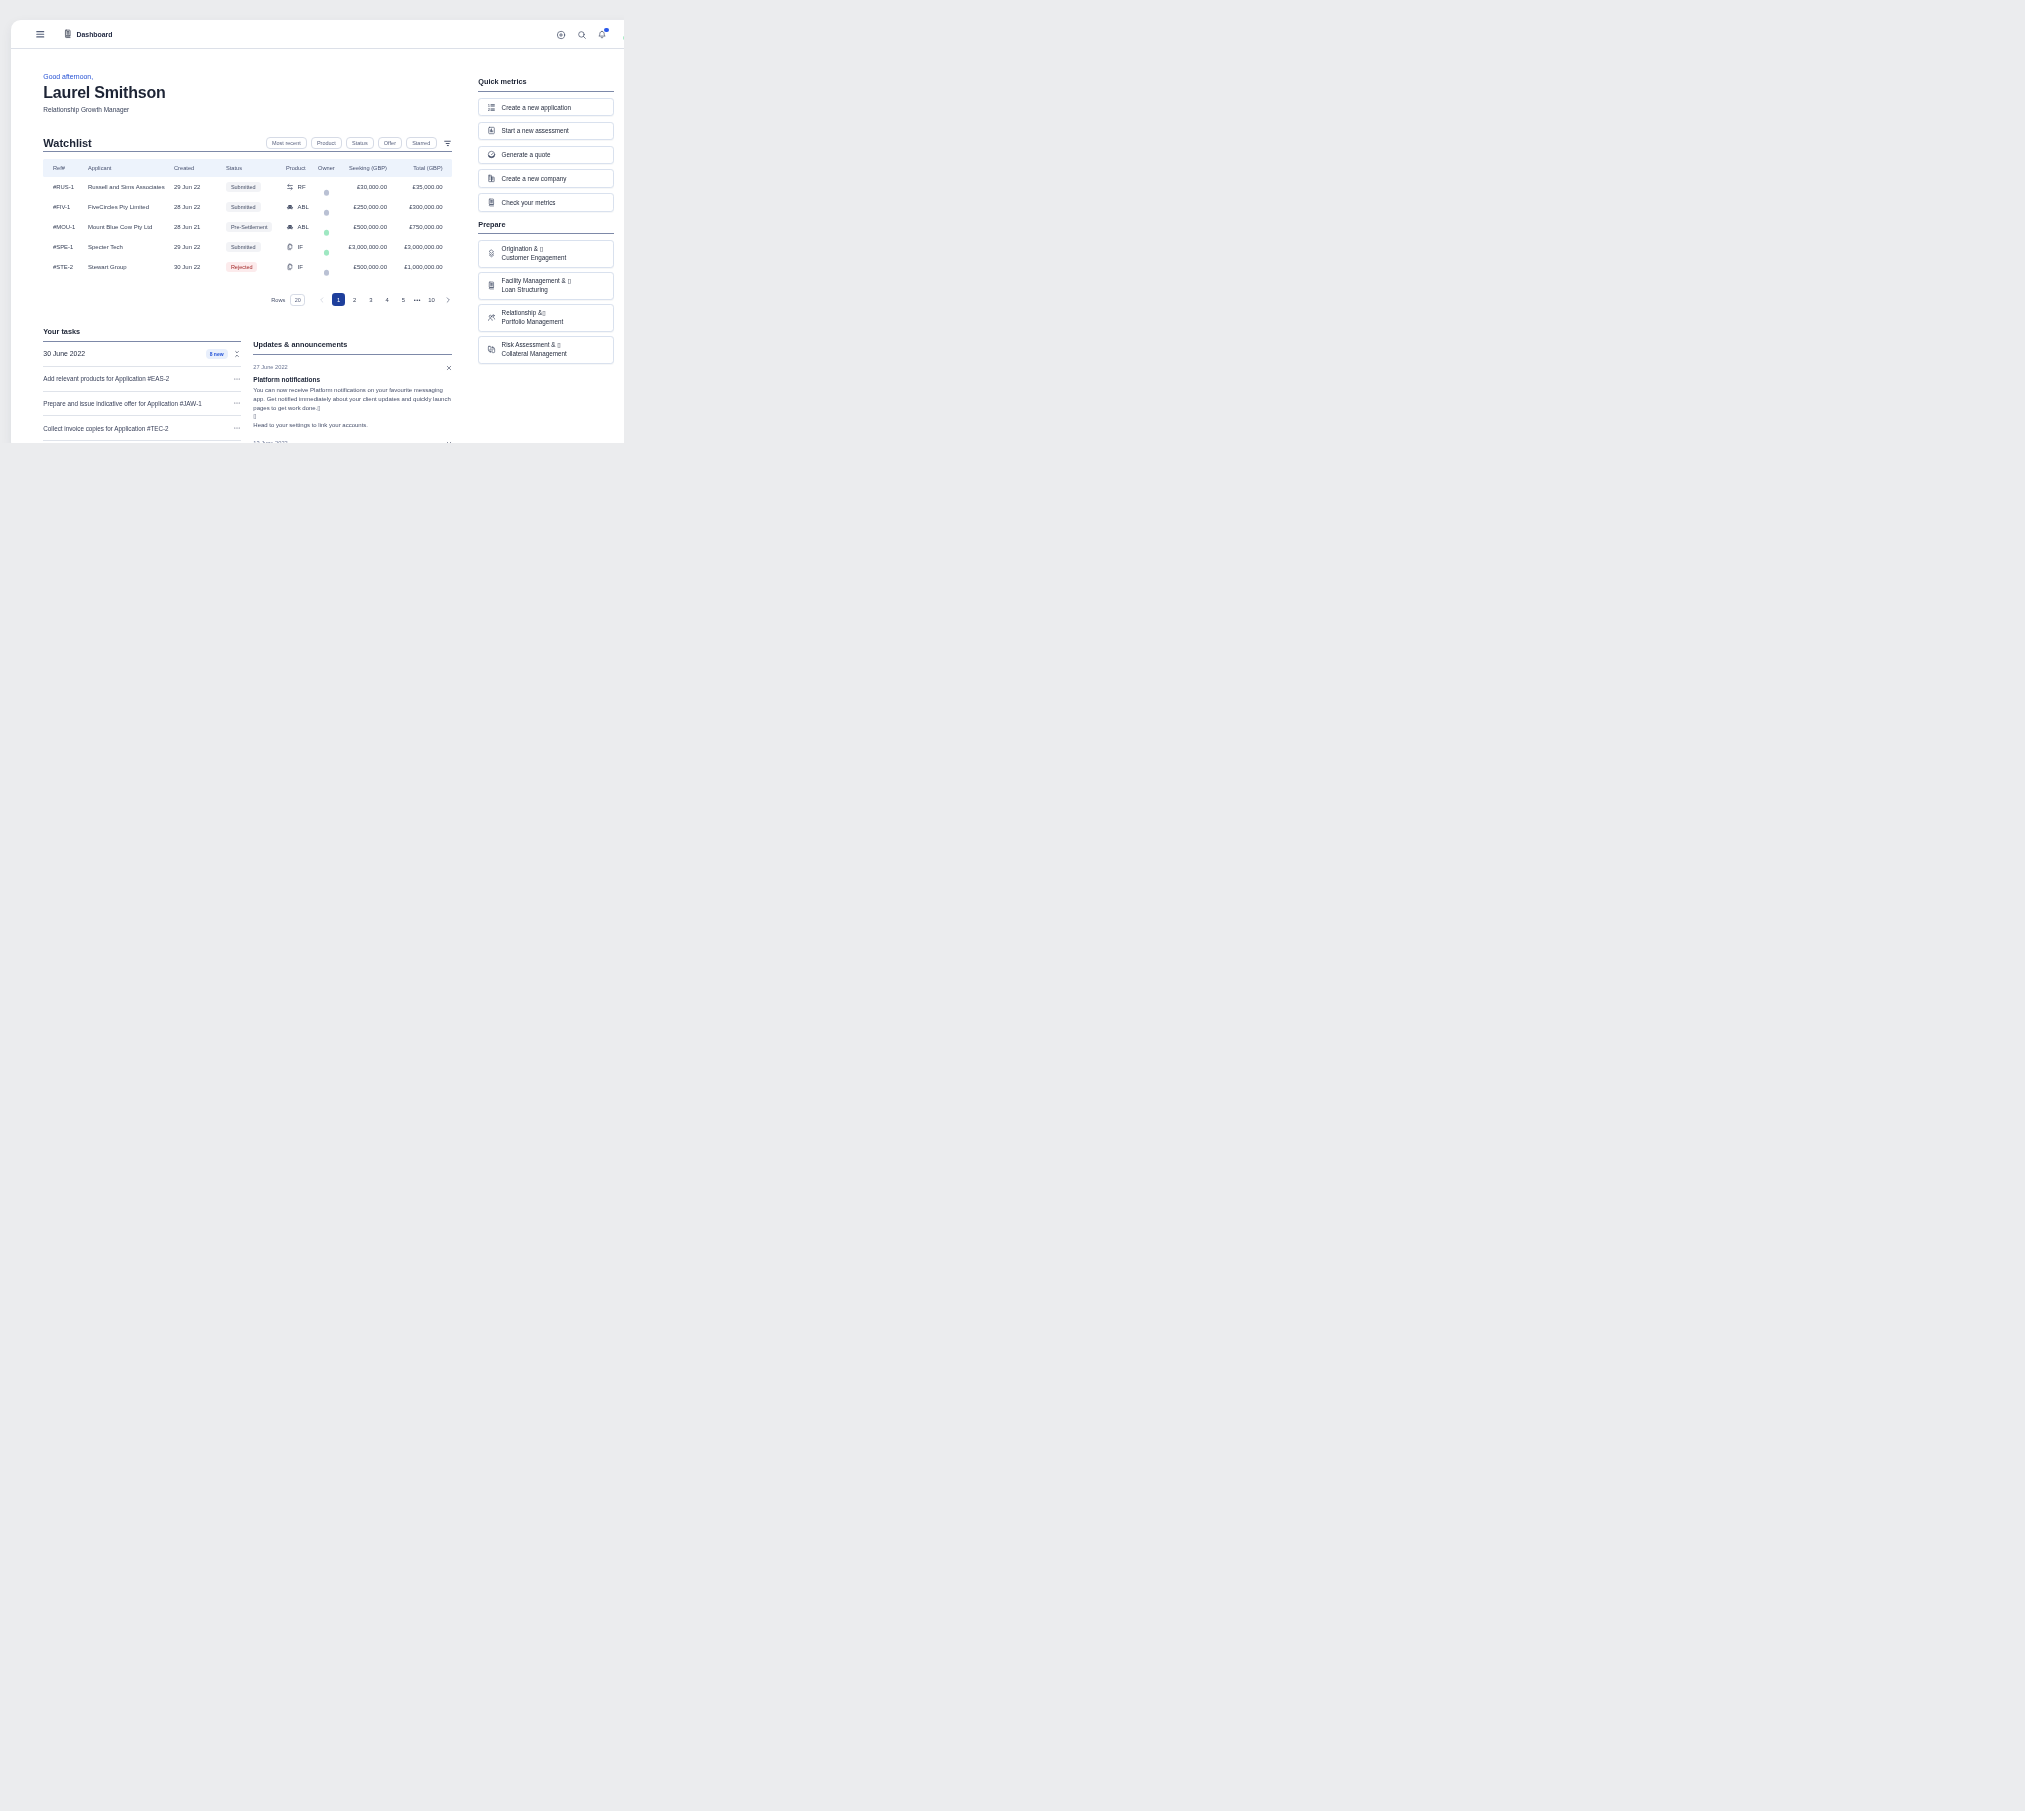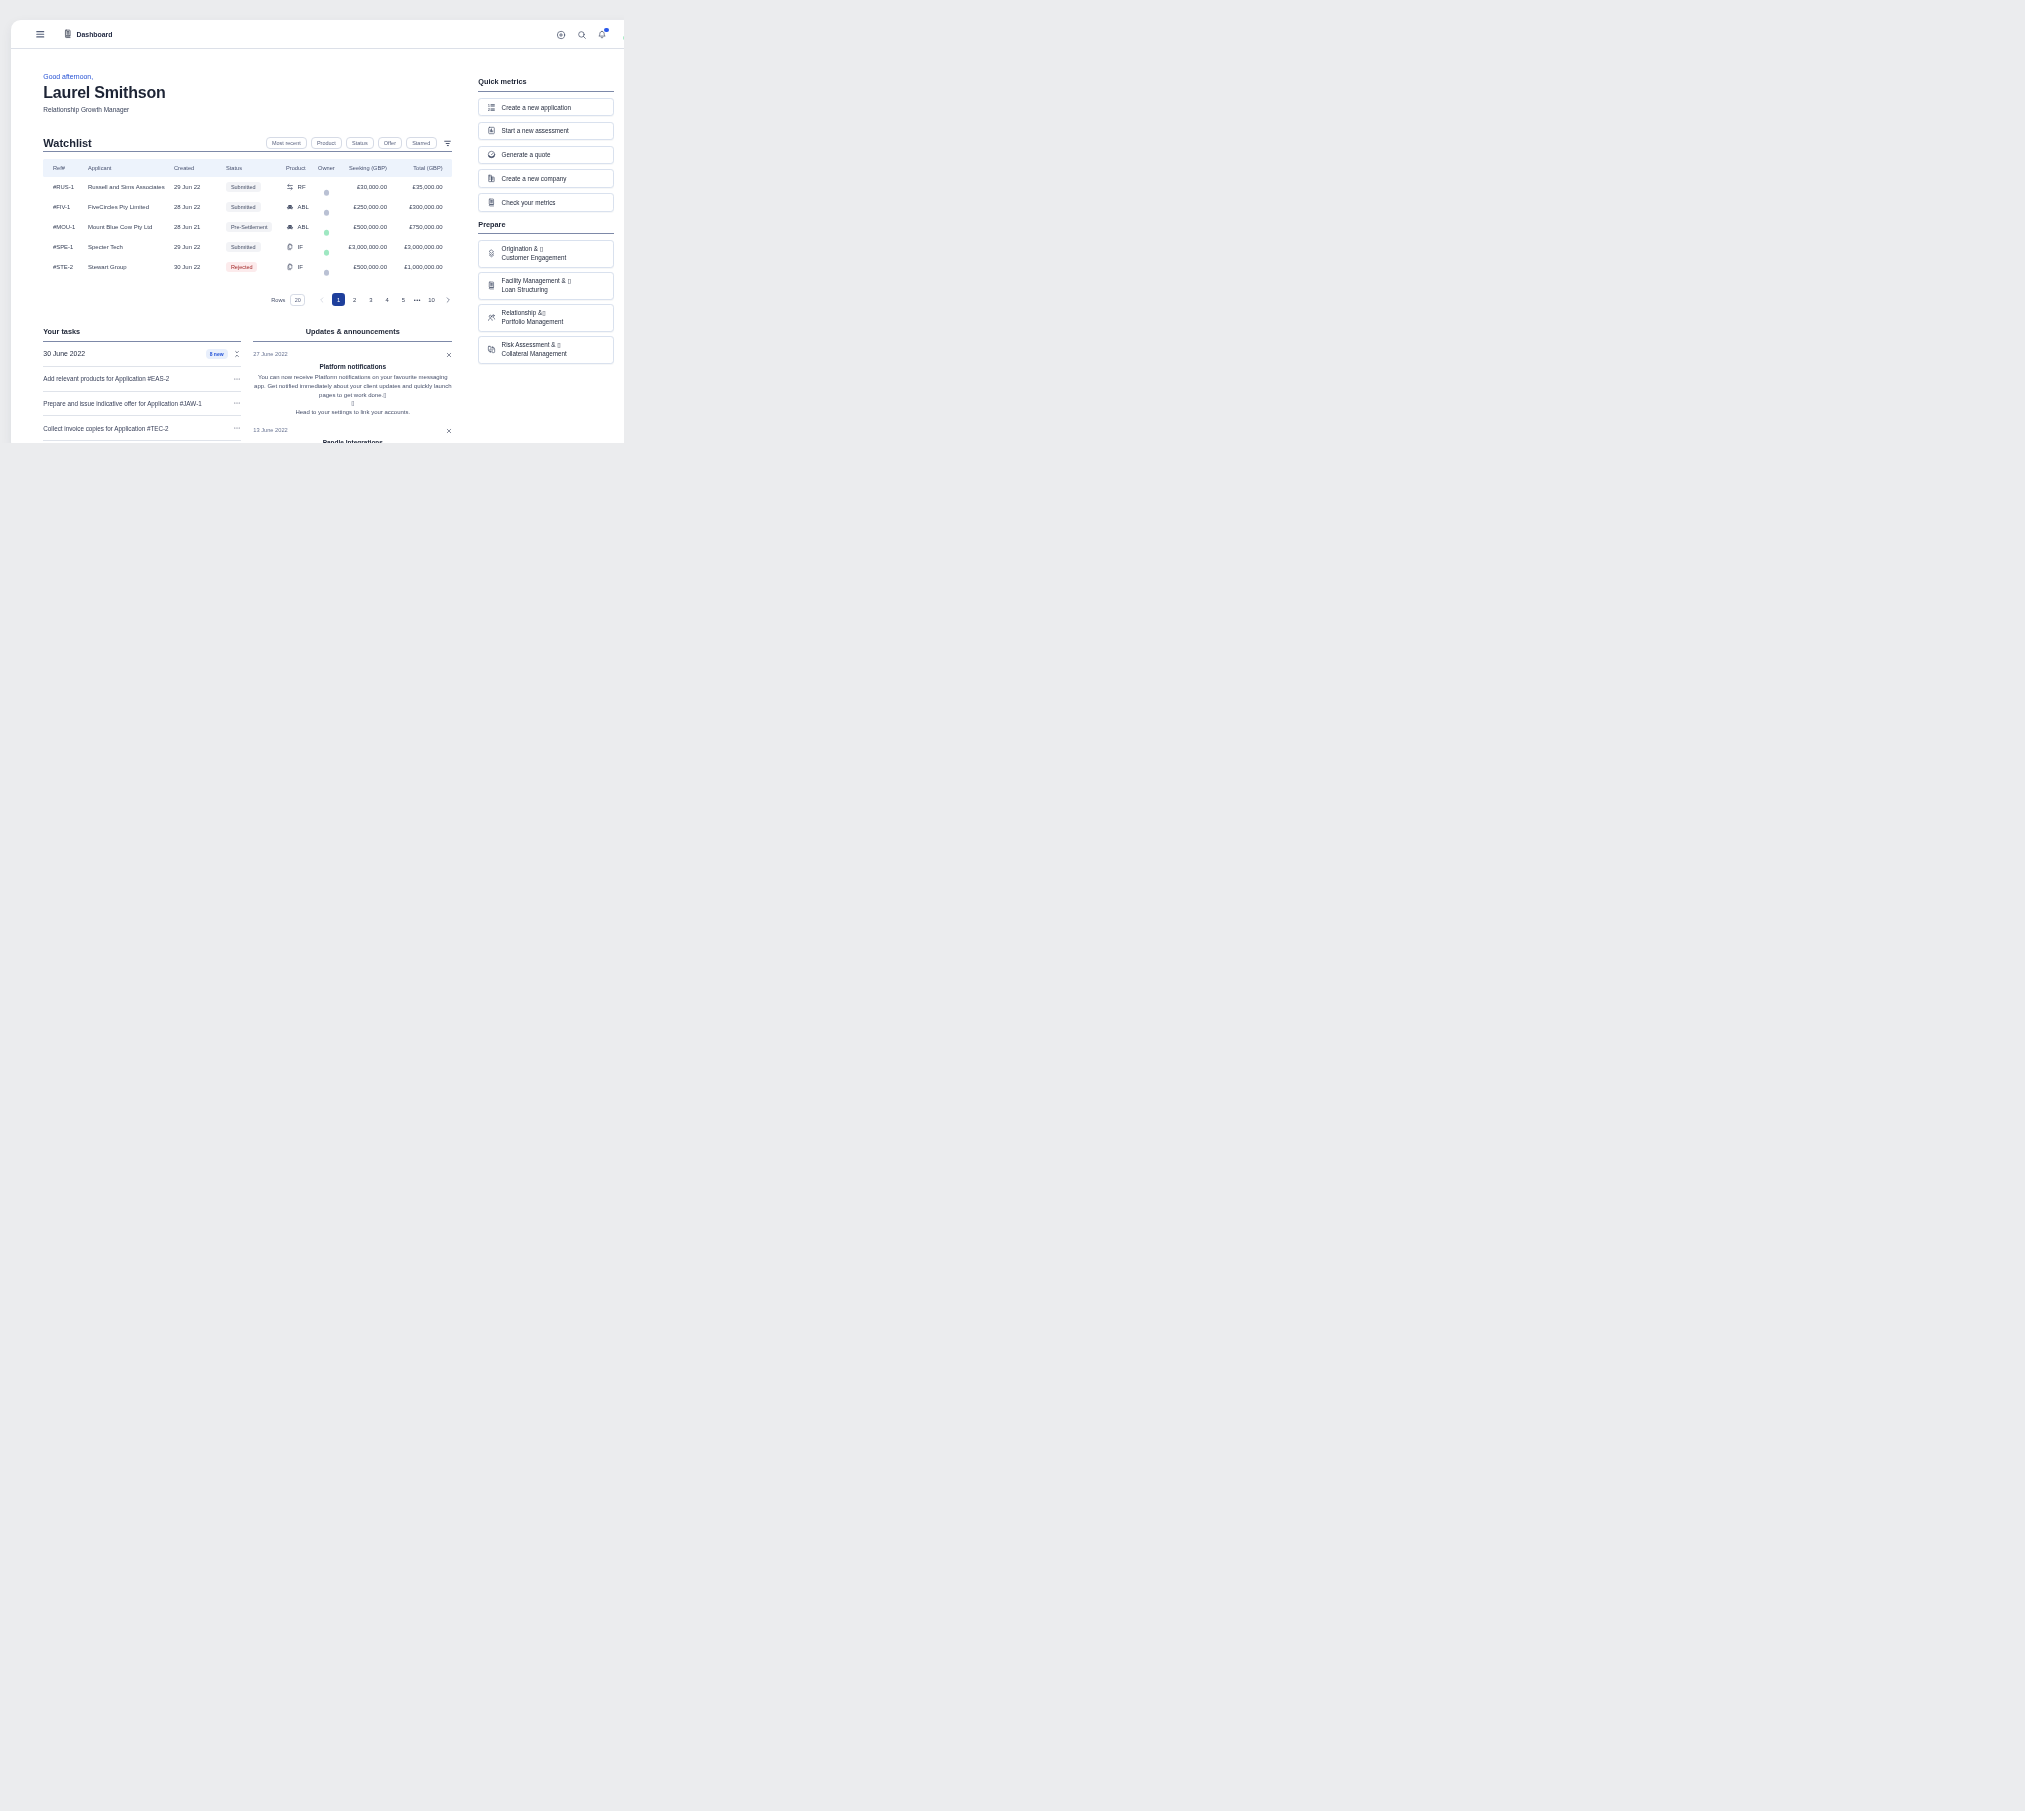--- a/index.html
+++ b/index.html
@@ -88,21 +88,21 @@
   .tg-date { font-size:6.9px; font-weight:500; color:#242c42; }
   .tg-right { display:flex; align-items:center; gap:5.7px; }
   .new-badge { background:#e8effc; color:#2453d8; font-size:5px; font-weight:700;
     padding:2px 4px; border-radius:4px; }
   .collapse-ic { width:8px; height:8px; color:#2d3650; cursor:pointer; }
   .task-row { height:24px; display:flex; align-items:center; justify-content:space-between; }
   .task-label { font-size:6.3px; color:#39415a; }
   .dots-ic { width:8px; height:8px; color:#39415a; cursor:pointer; }
 
   
-  .updates { position:absolute; left:242px; top:307px; width:199px;text-align:center; }
+  .updates { position:absolute; left:242px; top:320px; width:199px; }
   .ann { margin-top:10px; }
   .ann-top { display:flex; align-items:flex-start; justify-content:space-between; }
   .ann-date { font-size:5.7px; color:#6b7694; }
   .x-ic { width:6px; height:6px; color:#39415a; cursor:pointer; margin-top:0.8px; }
   .ann-title { font-size:6.5px; font-weight:700; color:#1b2336; margin-top:5.3px; }
   .ann-p { font-size:6px; color:#47506b; line-height:8.7px; margin-top:2.8px; }
   .ann-p + .ann-p { margin-top:0; }
 
   
   .sidebar { position:absolute; left:467px; top:57px; width:136px; }

